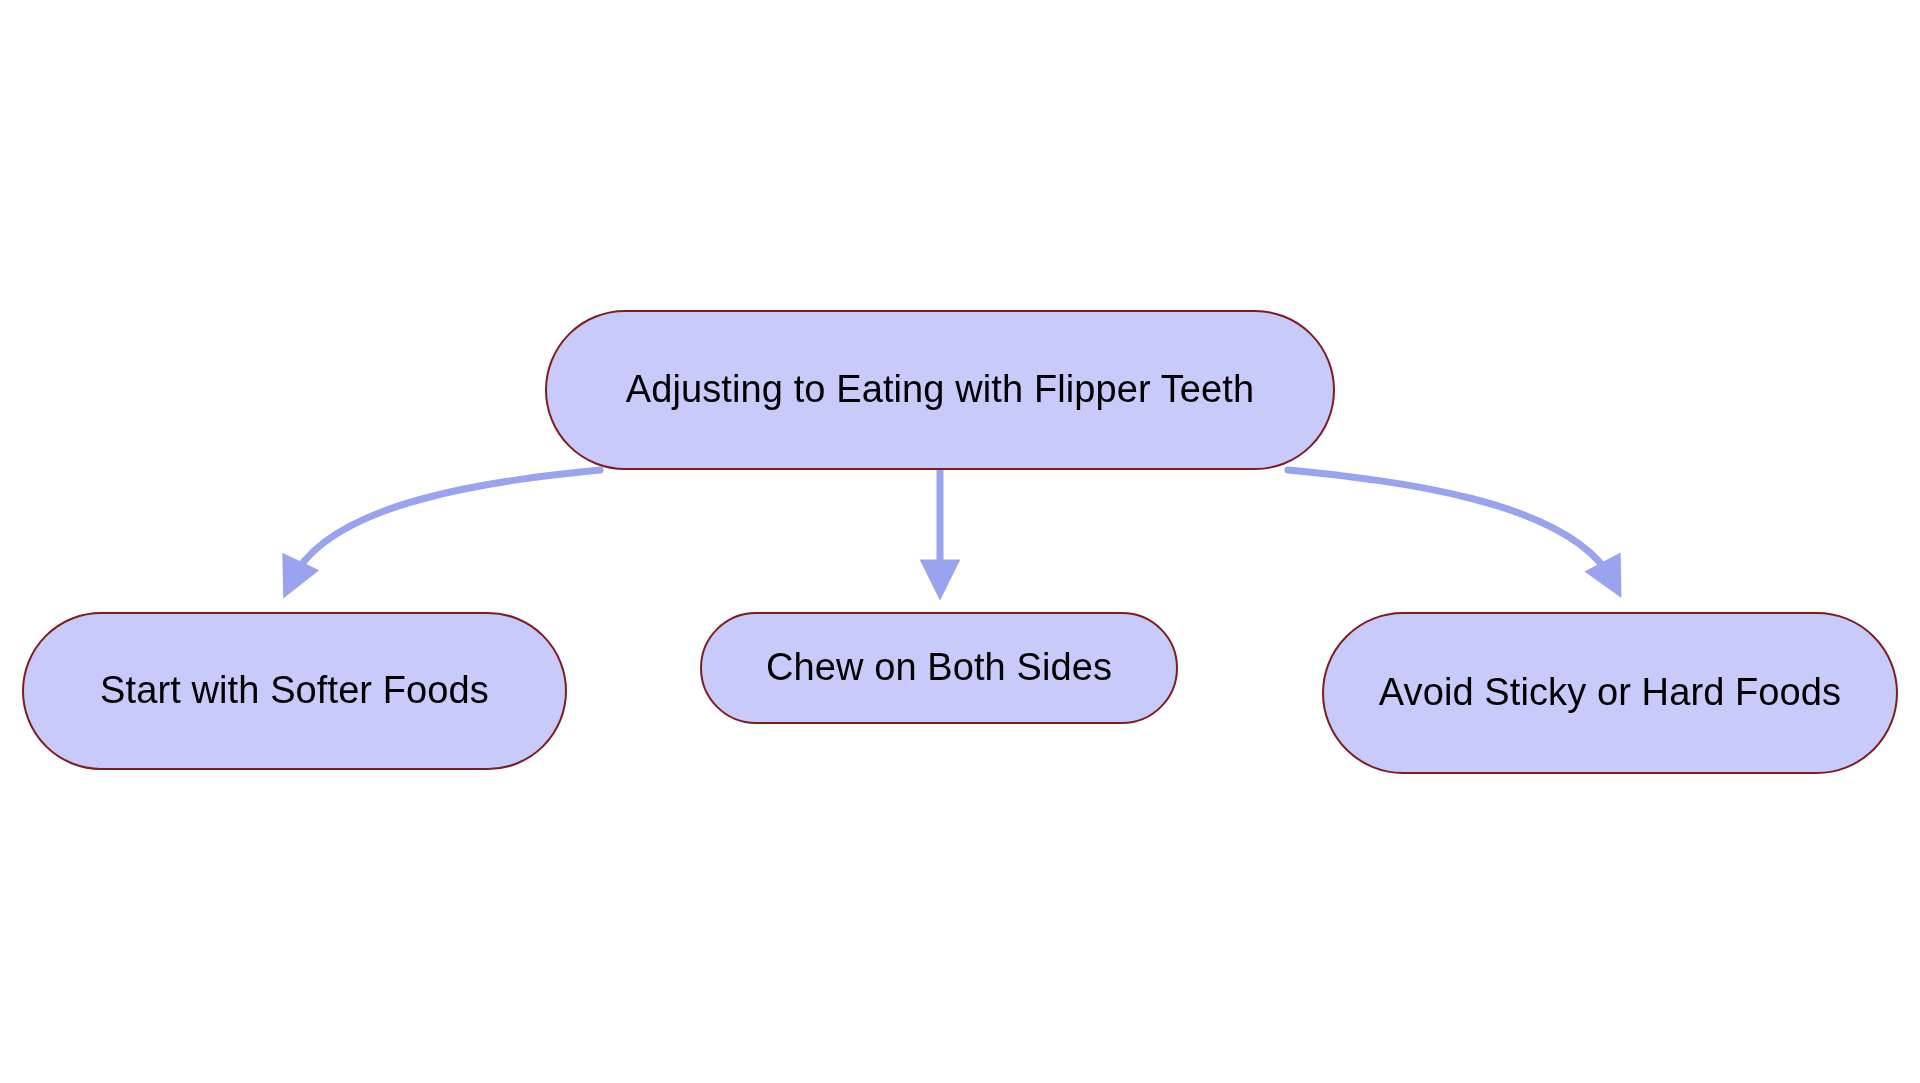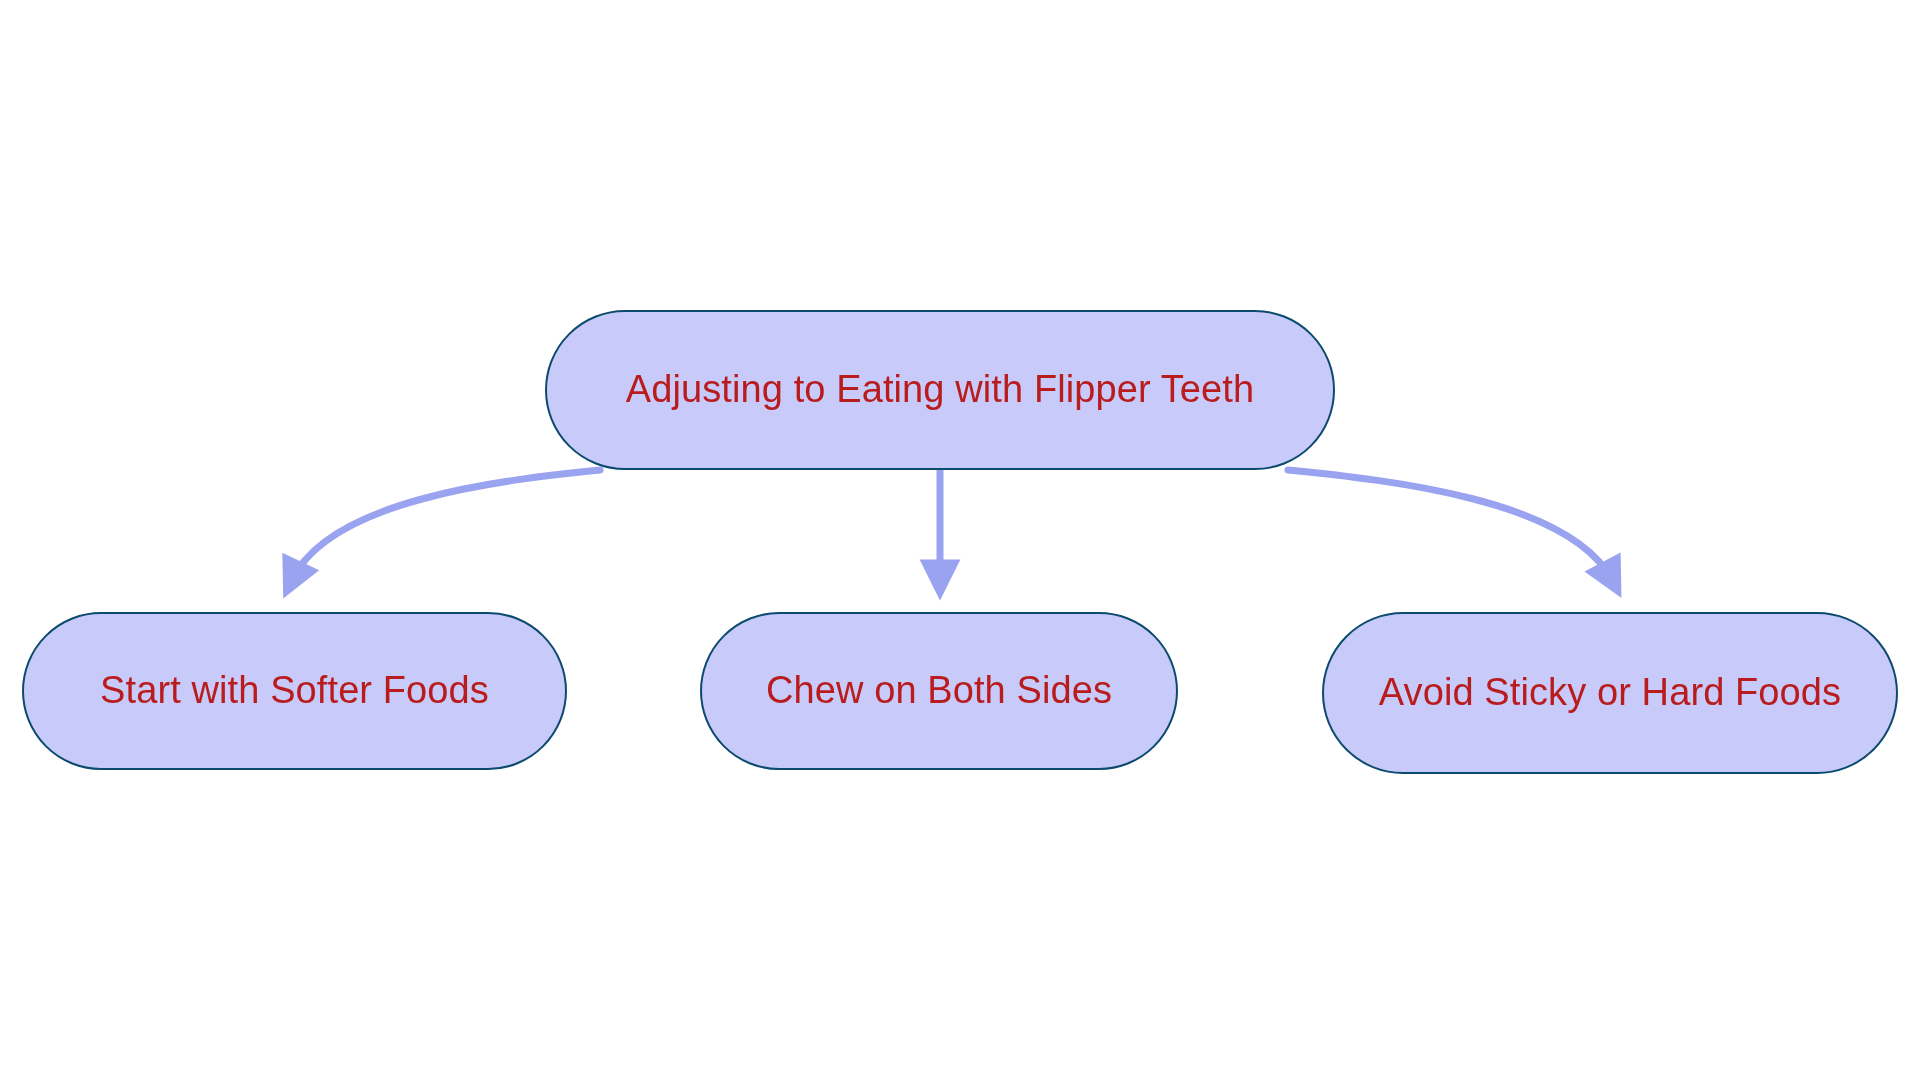--- a/index.html
+++ b/index.html
@@ -25,23 +25,23 @@
     width: 1920px;
     height: 1083px;
   }
   .node {
     position: absolute;
     box-sizing: border-box;
     display: flex;
     align-items: center;
     justify-content: center;
     background: #c8cafa;
-    border: 2px solid #0c4a6e;
+    border: 2px solid #7f1d1d;
     border-radius: 999px;
-    color: #b91c1c;
+    color: #000000;
     text-align: center;
     padding: 0 26px;
     z-index: 2;
   }
   .node-label {
     font-weight: 400;
     letter-spacing: 0.1px;
     white-space: nowrap;
     line-height: 1.15;
   }
@@ -57,21 +57,21 @@
     left: 22px;
     top: 612px;
     width: 545px;
     height: 158px;
     align-items: center;
   }
   #node-child-1 {
     left: 700px;
     top: 612px;
     width: 478px;
-    height: 158px;
+    height: 112px;
   }
   #node-child-2 {
     left: 1322px;
     top: 612px;
     width: 576px;
     height: 162px;
   }
   #node-child-0 .node-label,
   #node-child-1 .node-label,
   #node-child-2 .node-label { font-size: 38px; }

